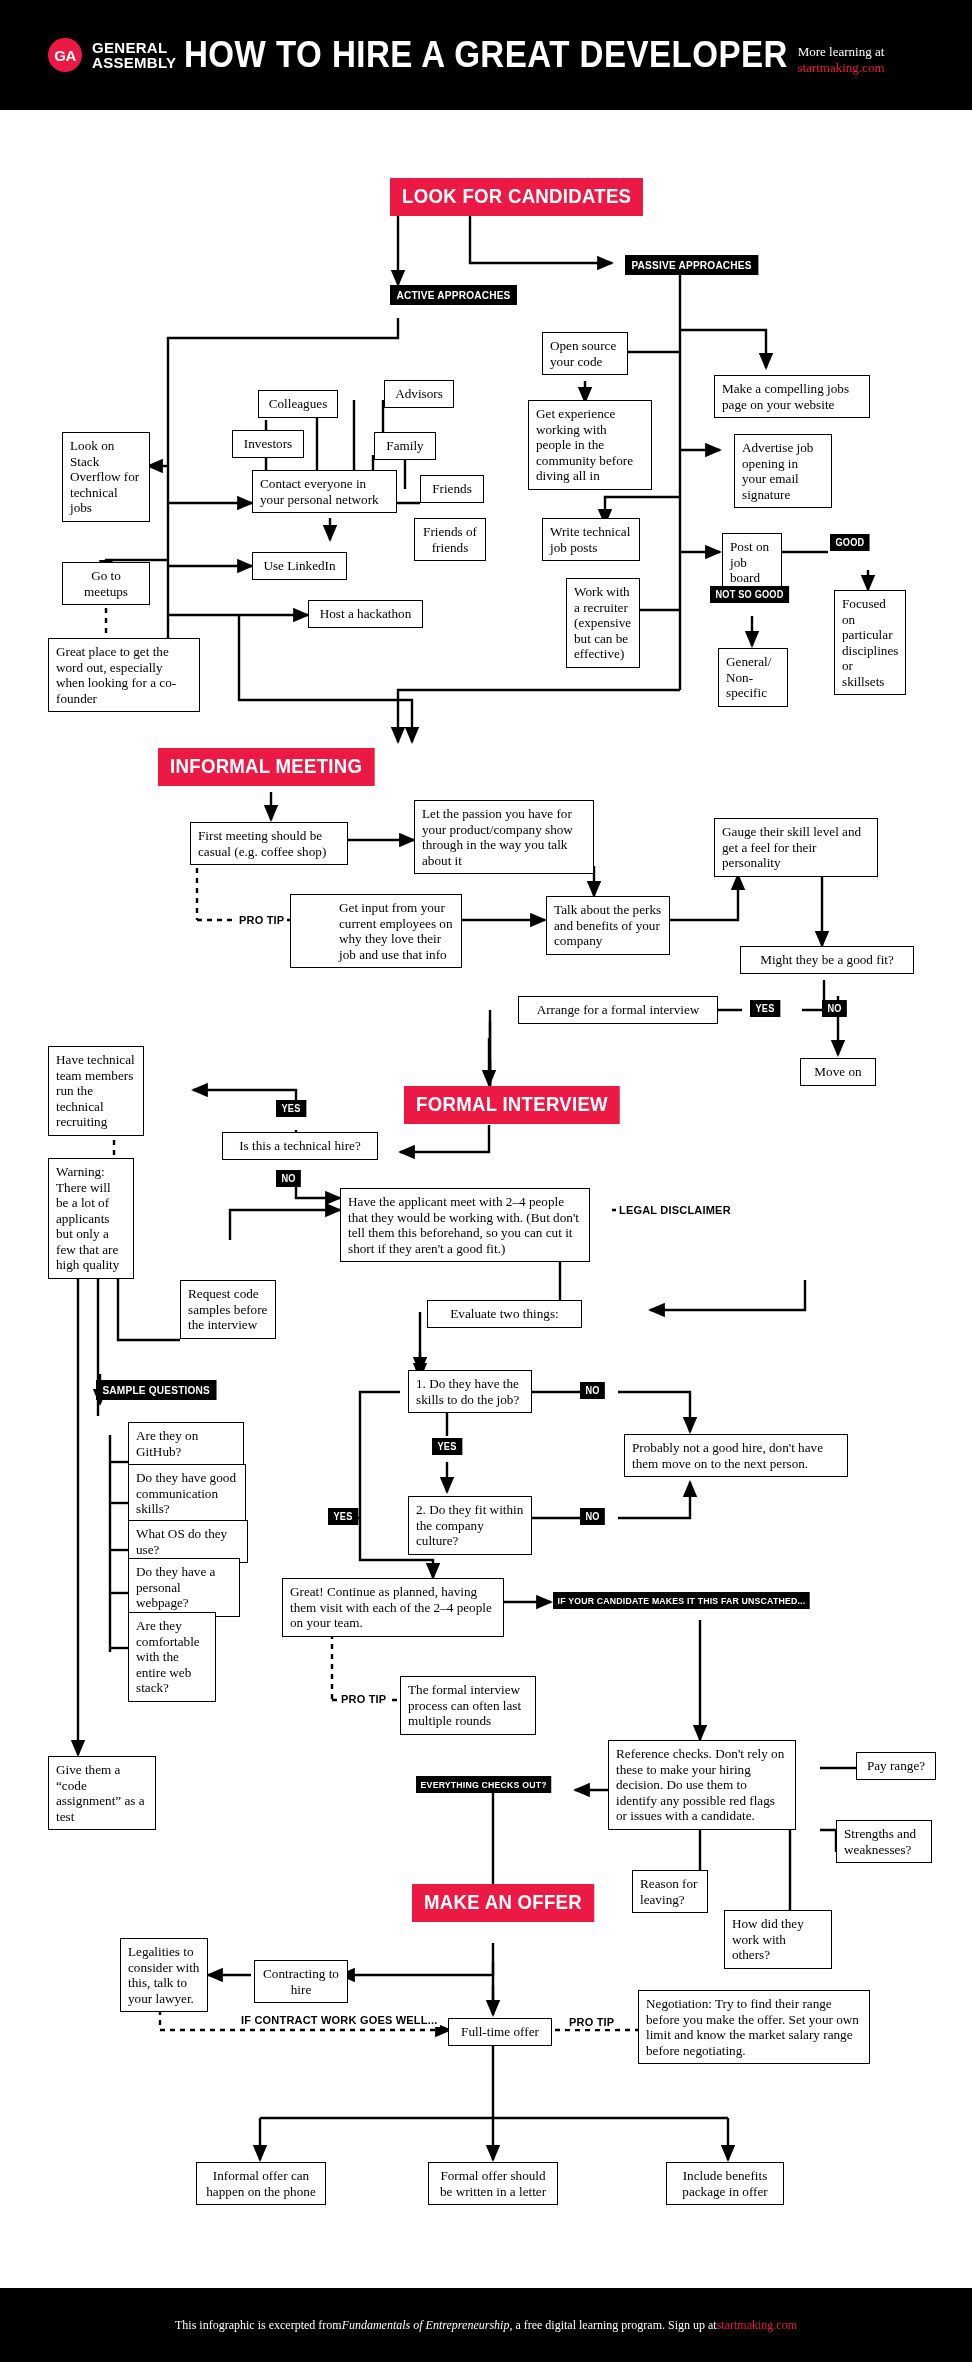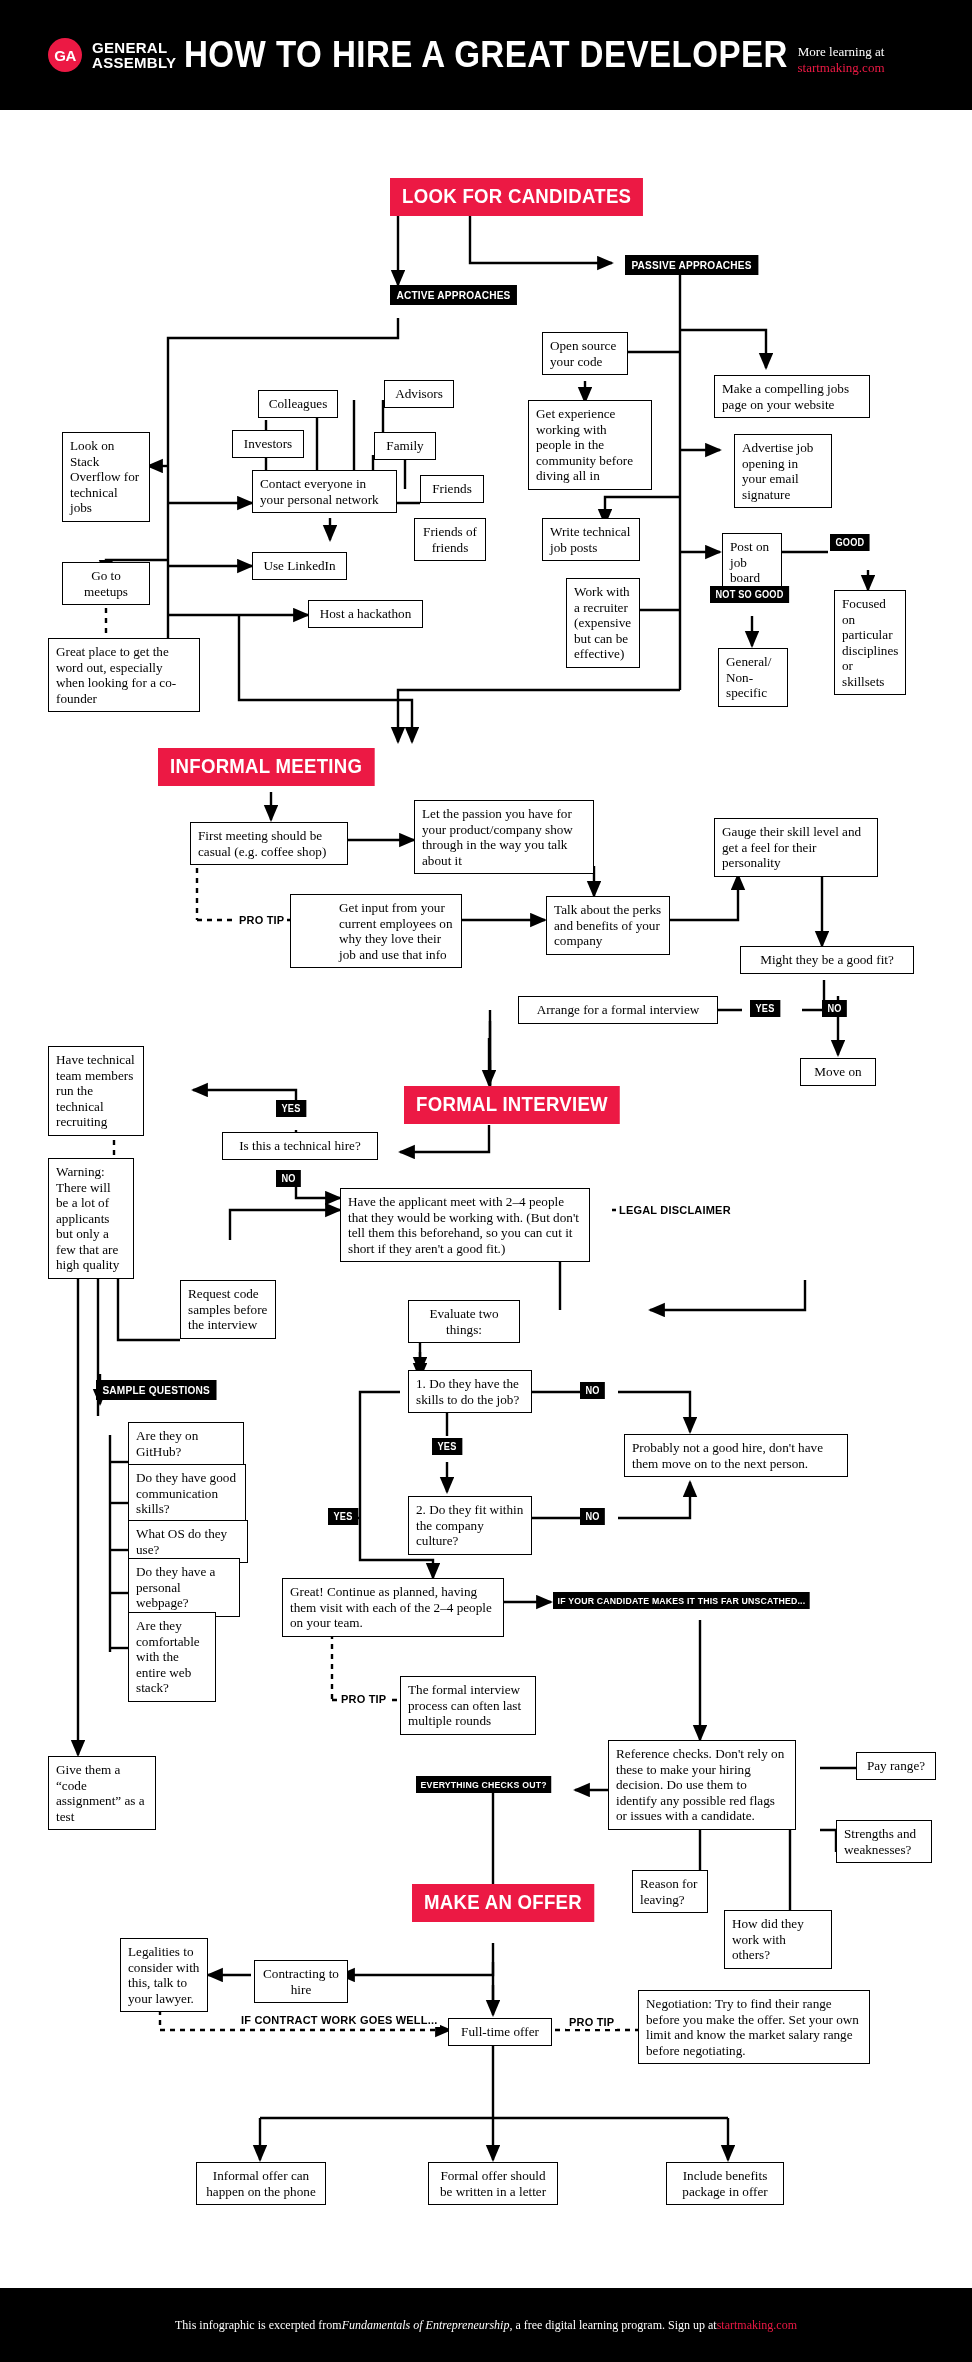--- a/index.html
+++ b/index.html
@@ -317,21 +317,21 @@
   <div class="blacklabel sm" style="left:750px; top:1000px;">YES</div>
   <div class="blacklabel sm" style="left:822px; top:1000px;">NO</div>
 
   <div class="section-head" style="left:404px; top:1086px;">FORMAL INTERVIEW</div>
 
   <div class="node" style="left:48px; top:1046px; width:96px;">Have technical team members run the  technical recruiting</div>
   <div class="node" style="left:48px; top:1158px; width:86px;">Warning: There will be a lot of applicants but only a few that are high quality</div>
   <div class="node center" style="left:222px; top:1132px; width:156px;">Is this a technical hire?</div>
   <div class="node" style="left:340px; top:1188px; width:250px;">Have the applicant meet with 2–4 people that they would be working with. (But don't tell them this beforehand, so you can cut it short if they aren't a good fit.)</div>
   <div class="node" style="left:180px; top:1280px; width:96px;">Request code samples before the interview</div>
-  <div class="node center" style="left:408px; top:1300px; width:112px;">Evaluate two things:</div>
+  <div class="node center" style="left:427px; top:1300px; width:155px;">Evaluate two things:</div>
 
   <div class="blacklabel sm" style="left:276px; top:1100px;">YES</div>
   <div class="blacklabel sm" style="left:276px; top:1170px;">NO</div>
   <div class="protip" style="left:616px; top:1203px;">LEGAL DISCLAIMER</div>
 
   <div class="blacklabel" style="left:96px; top:1380px;">SAMPLE QUESTIONS</div>
   <div class="node" style="left:128px; top:1422px; width:116px;">Are they on GitHub?</div>
   <div class="node" style="left:128px; top:1464px; width:118px;">Do they have good communication skills?</div>
   <div class="node" style="left:128px; top:1520px; width:120px;">What OS do they use?</div>
   <div class="node" style="left:128px; top:1558px; width:112px;">Do they have a personal webpage?</div>

